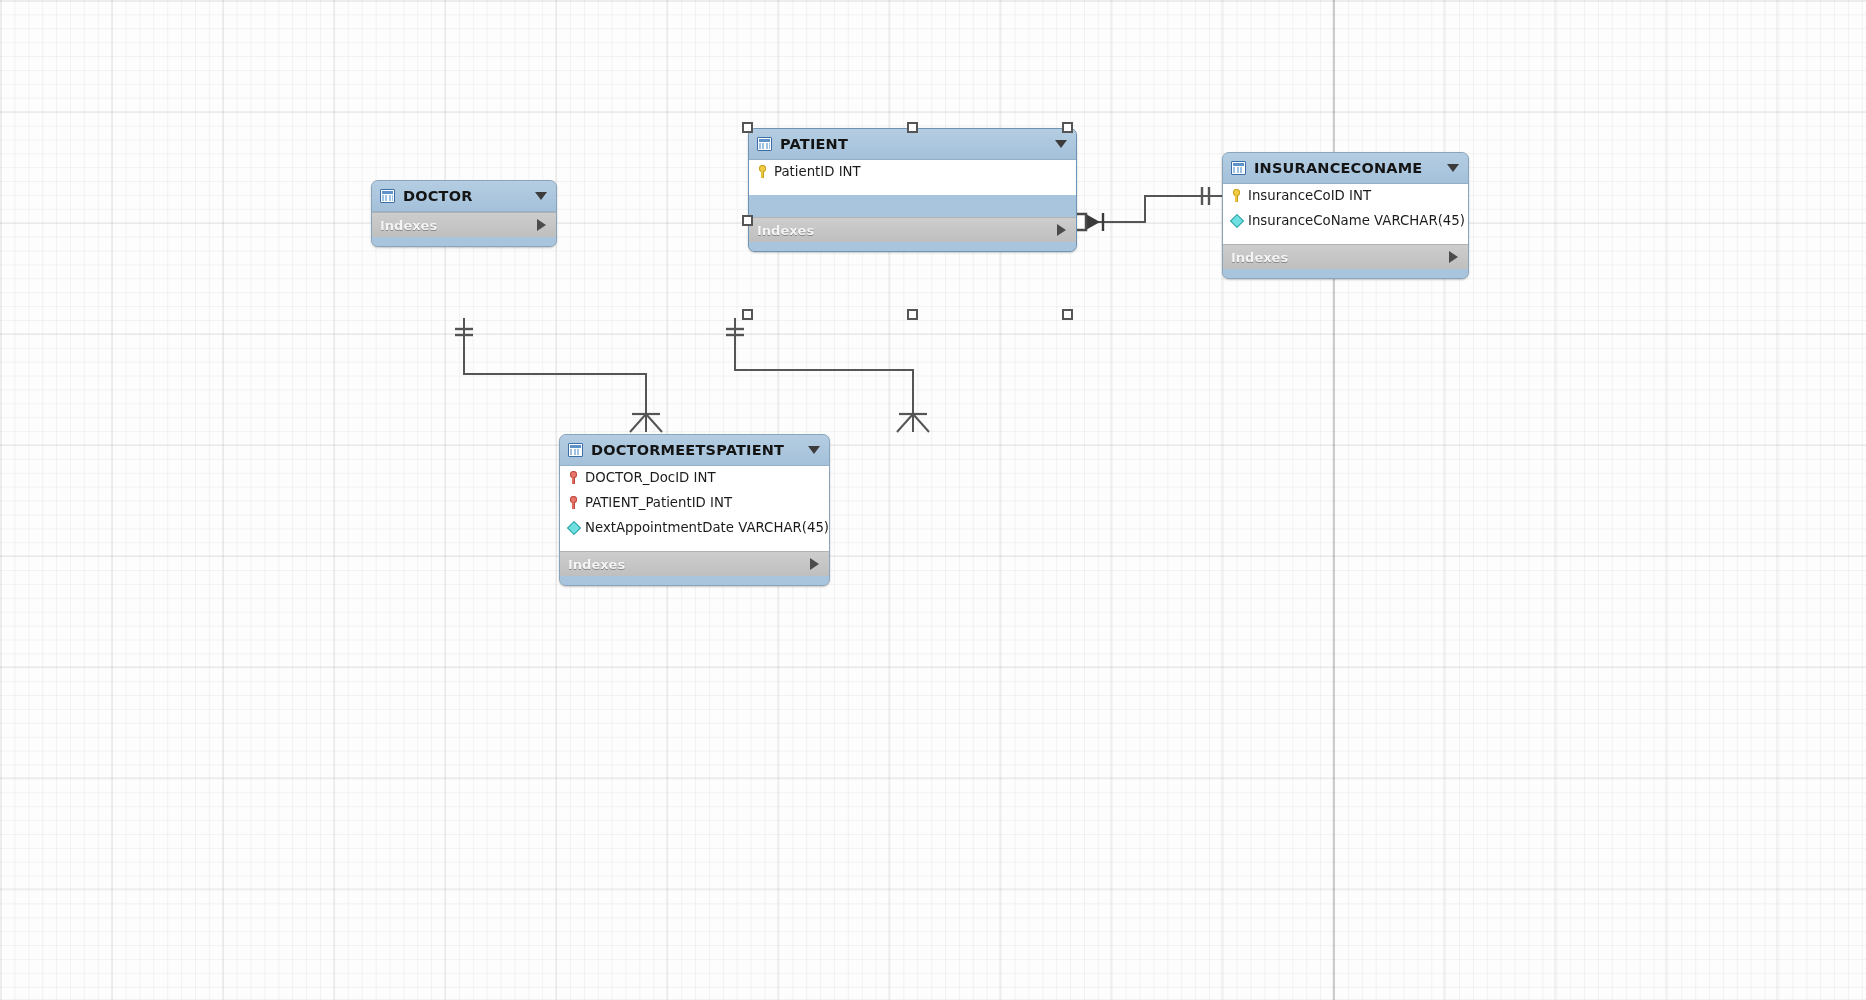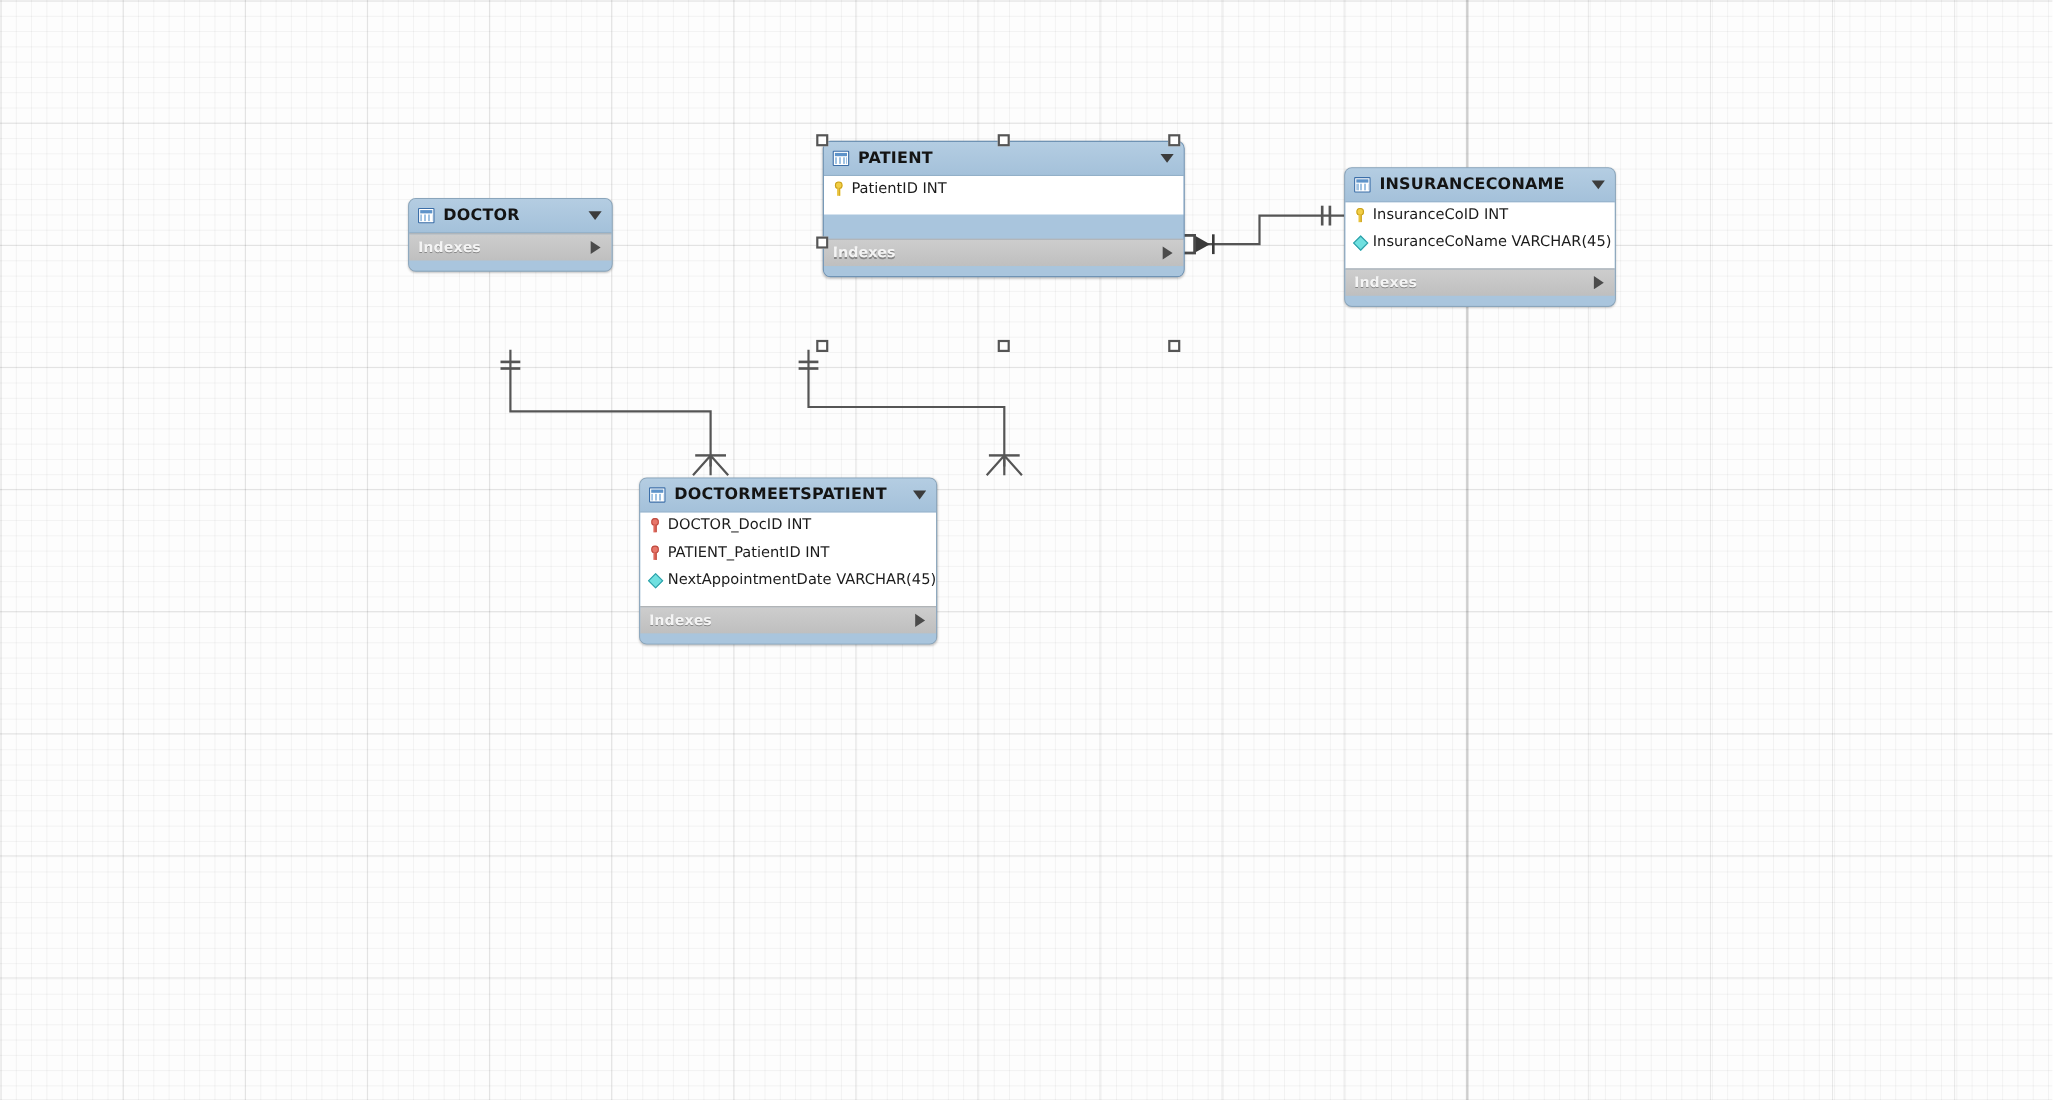--- a/index.html
+++ b/index.html
@@ -311,21 +311,21 @@
         <span class="col-txt">InsuranceCoName VARCHAR(45)</span>
       </div>
     </div>
     <div class="tbl-idx">
       <span class="idx-label">Indexes</span>
       <span class="idx-caret"></span>
     </div>
     <div class="tbl-foot"></div>
   </div>
 
-  <div class="tbl" style="left:581px; top:434px; width:271px;">
+  <div class="tbl" style="left:559px; top:434px; width:271px;">
     <div class="tbl-hdr">
       <span class="tbl-icon"></span>
       <span class="tbl-title">DOCTORMEETSPATIENT</span>
       <span class="hdr-caret"></span>
     </div>
     <div class="tbl-cols">
       <div class="col-row">
         <span class="col-ico ico-fk"></span>
         <span class="col-txt">DOCTOR_DocID INT</span>
       </div>

